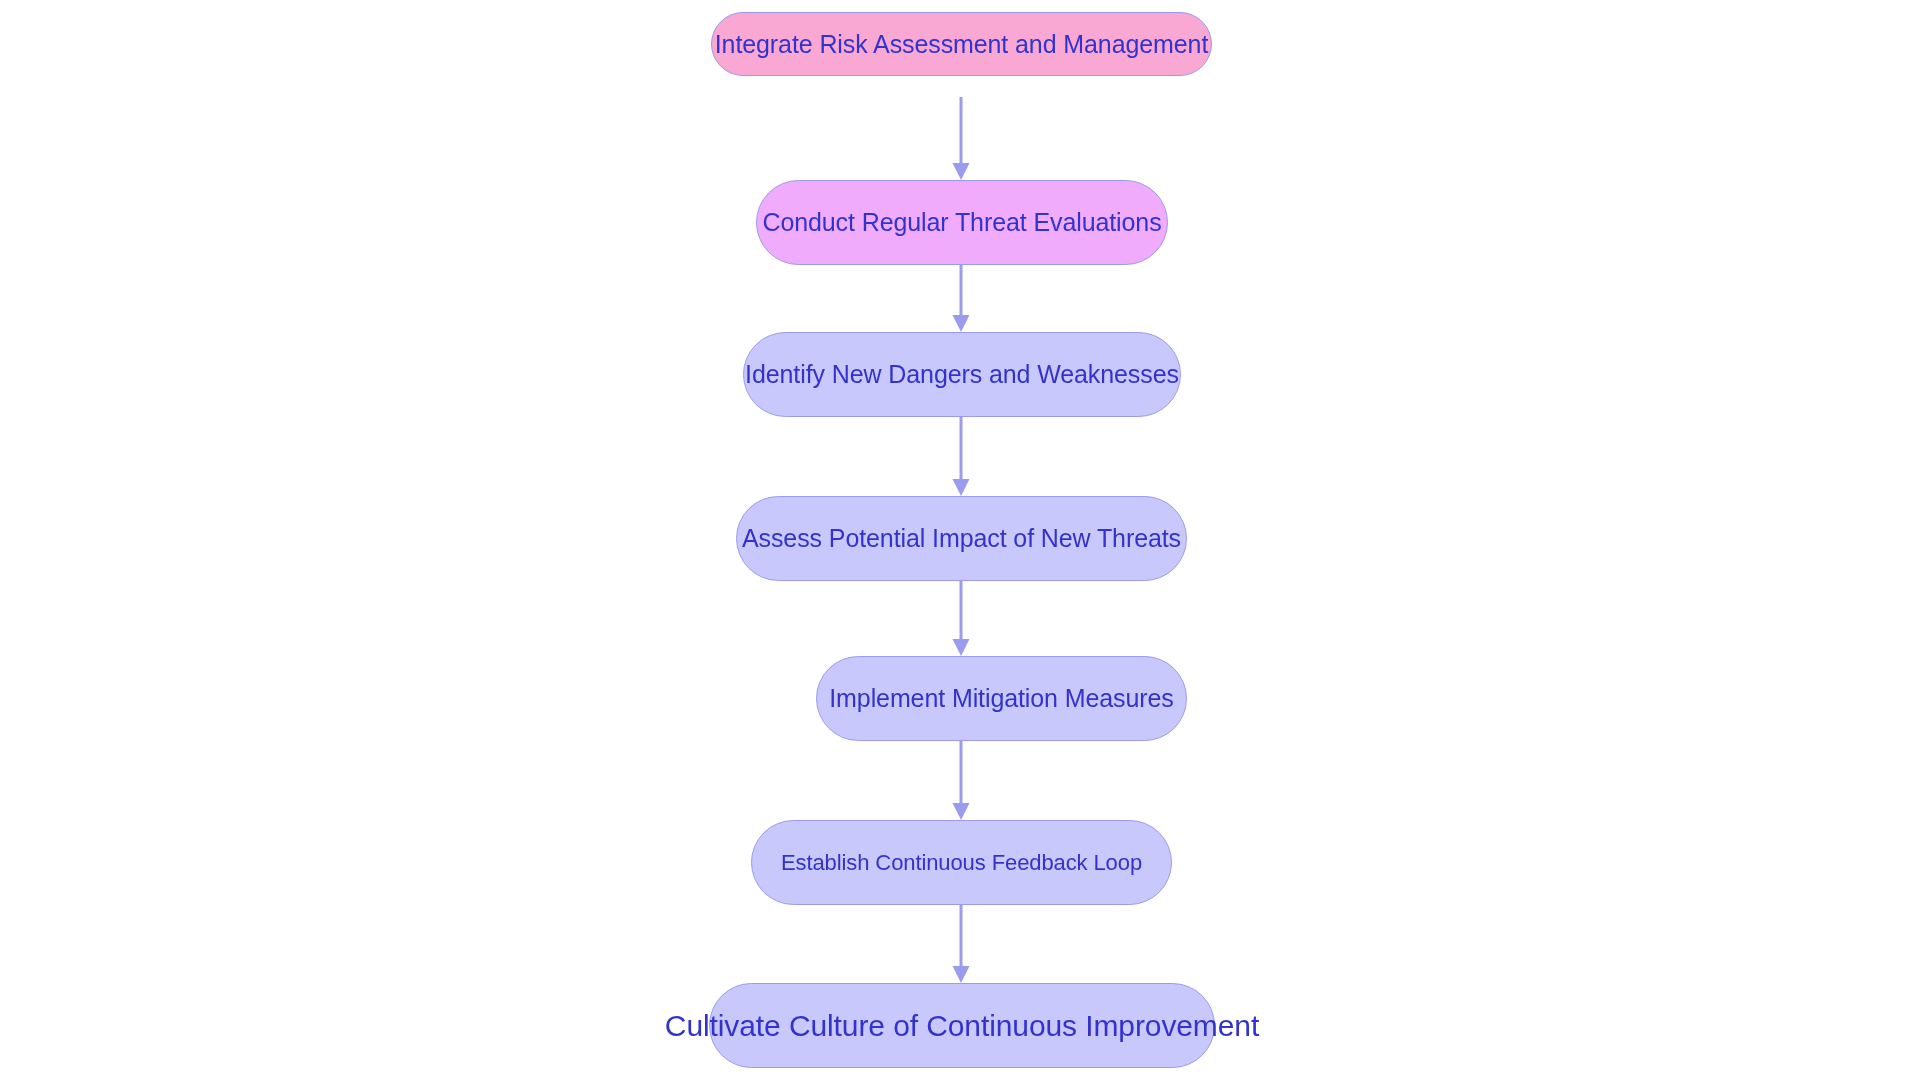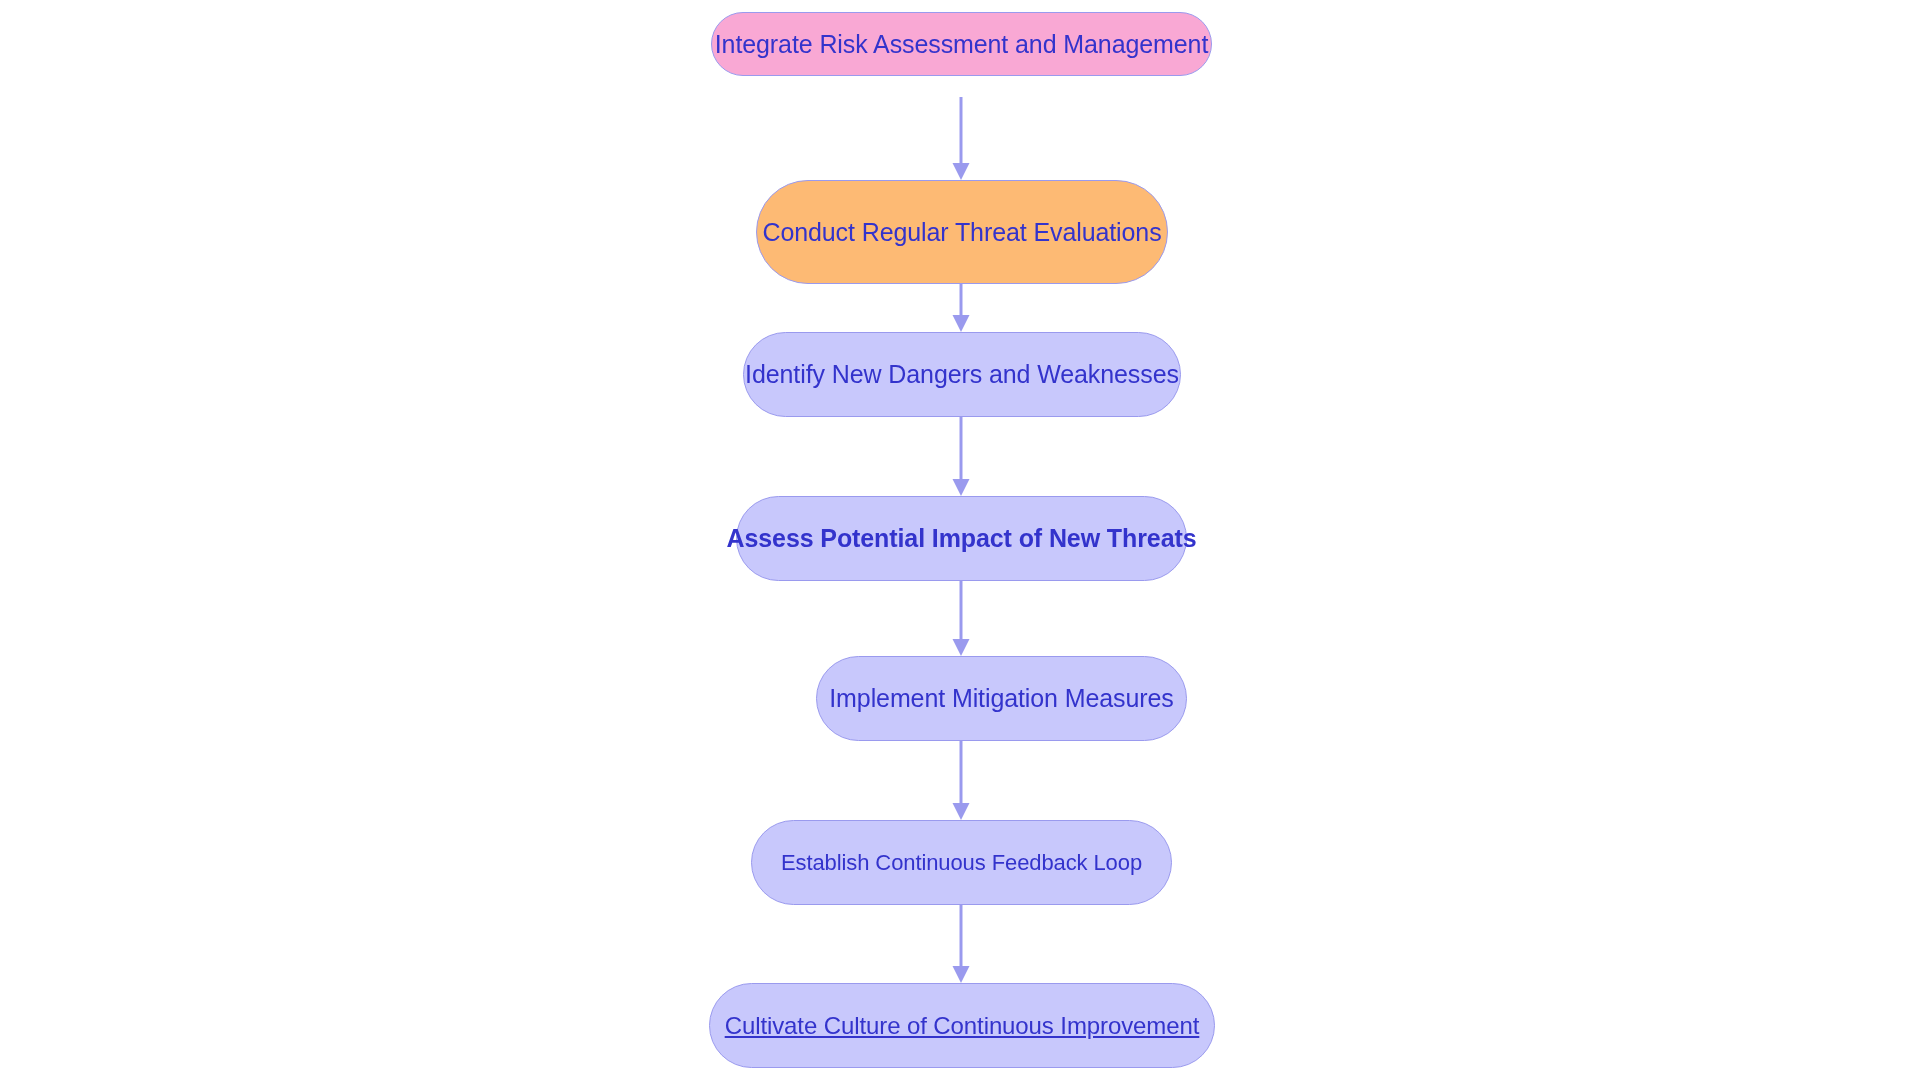--- a/index.html
+++ b/index.html
@@ -97,33 +97,33 @@
       <g>
         <line class="connector-line" x1="961" y1="905" x2="961" y2="968" stroke="#9a9aee" stroke-width="3"></line>
         <polygon points="952.5,966 969.5,966 961,983" class="connector-head" fill="#9a9aee"></polygon>
       </g>
     </svg>
 
   <div id="node-layer">
       <div class="node" style="left: 711px; top: 12px; width: 501px; height: 64px; background: #f9a8d4; border-color: rgb(154, 154, 238);">
         <span class="node-label" style="color: rgb(51, 51, 204); font-size: 25px;">Integrate Risk Assessment and Management</span>
       </div>
-      <div class="node" style="left: 756px; top: 180px; width: 412px; height: 104px; background: #fdba74; border-color: rgb(154, 154, 238);">
+      <div class="node" style="left: 756px; top: 180px; width: 412px; height: 85px; background: #f0abfc; border-color: rgb(154, 154, 238);">
         <span class="node-label" style="color: rgb(51, 51, 204); font-size: 25px;">Conduct Regular Threat Evaluations</span>
       </div>
       <div class="node" style="left: 743px; top: 332px; width: 438px; height: 85px; background: rgb(200, 200, 252); border-color: rgb(154, 154, 238);">
         <span class="node-label" style="color: rgb(51, 51, 204); font-size: 25px;">Identify New Dangers and Weaknesses</span>
       </div>
       <div class="node" style="left: 736px; top: 496px; width: 451px; height: 85px; background: rgb(200, 200, 252); border-color: rgb(154, 154, 238);">
-        <span class="node-label" style="color: rgb(51, 51, 204); font-size: 25px; font-weight: bold;">Assess Potential Impact of New Threats</span>
+        <span class="node-label" style="color: rgb(51, 51, 204); font-size: 25px;">Assess Potential Impact of New Threats</span>
       </div>
       <div class="node" style="left: 816px; top: 656px; width: 371px; height: 85px; background: rgb(200, 200, 252); border-color: rgb(154, 154, 238);">
         <span class="node-label" style="color: rgb(51, 51, 204); font-size: 25px;">Implement Mitigation Measures</span>
       </div>
       <div class="node" style="left: 751px; top: 820px; width: 421px; height: 85px; background: rgb(200, 200, 252); border-color: rgb(154, 154, 238);">
         <span class="node-label" style="color: rgb(51, 51, 204); font-size: 22px;">Establish Continuous Feedback Loop</span>
       </div>
       <div class="node" style="left: 709px; top: 983px; width: 506px; height: 85px; background: rgb(200, 200, 252); border-color: rgb(154, 154, 238);">
-        <span class="node-label" style="color: rgb(51, 51, 204); font-size: 24px; text-decoration: underline;">Cultivate Culture of Continuous Improvement</span>
+        <span class="node-label" style="color: rgb(51, 51, 204); font-size: 30px;">Cultivate Culture of Continuous Improvement</span>
       </div>
     </div>
 
 </div>
 
 </body></html>

